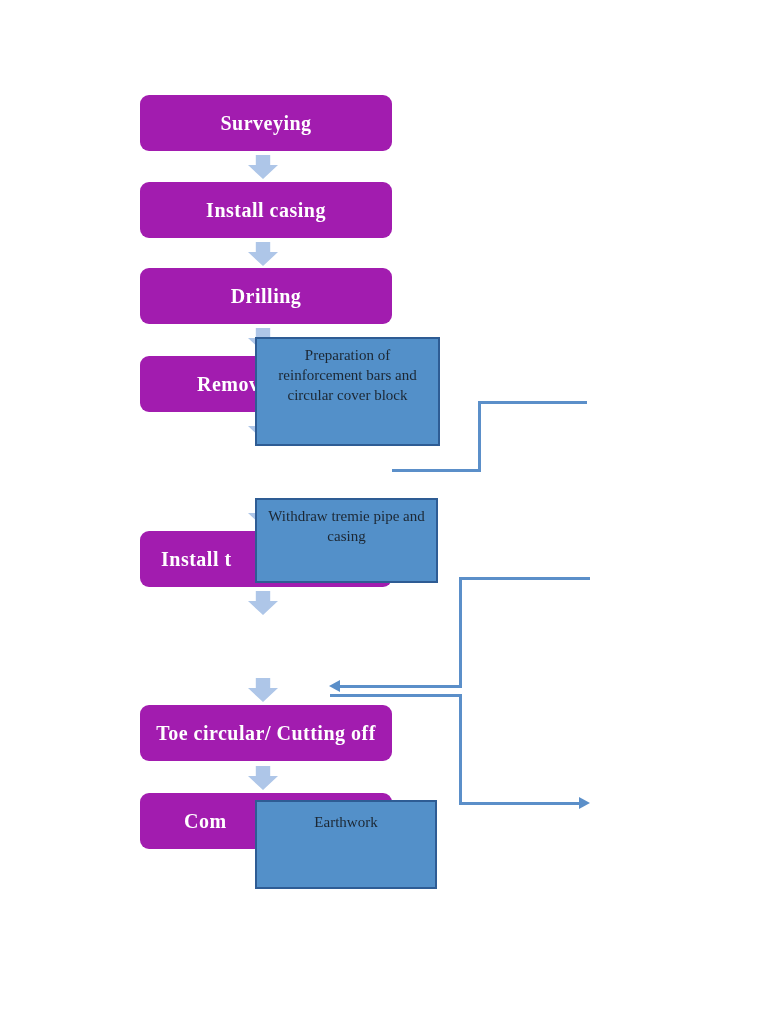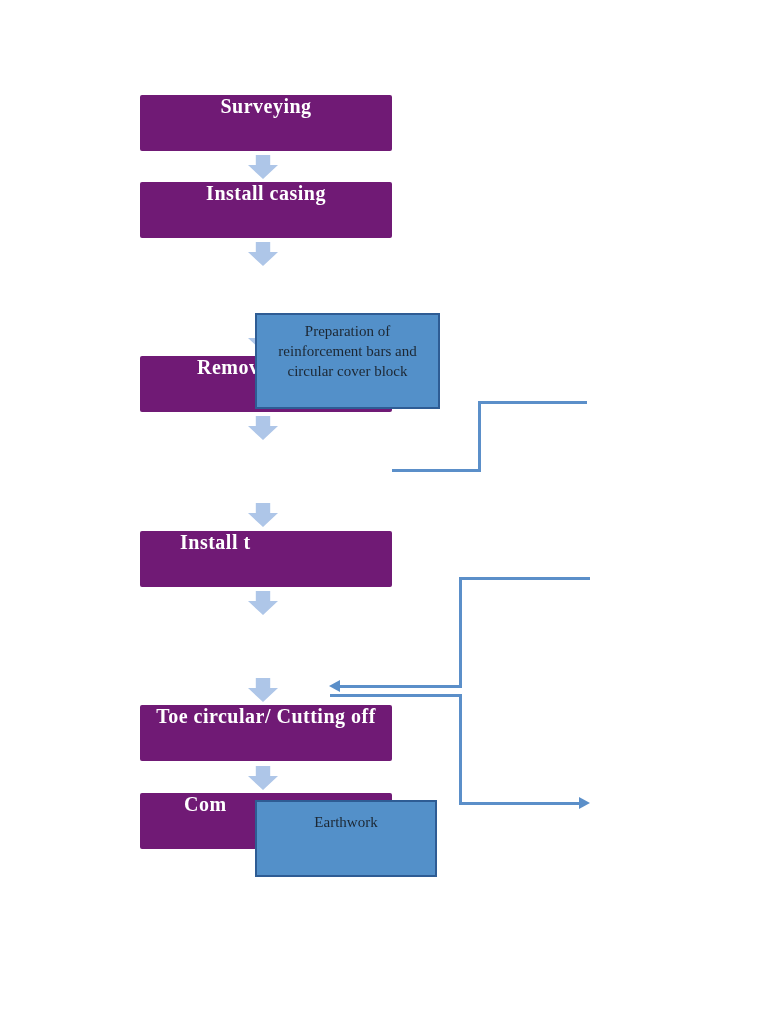--- a/index.html
+++ b/index.html
@@ -3,48 +3,48 @@
 <meta charset="utf-8">
 <style>
   html,body{margin:0;padding:0;background:#ffffff;}
   #page{
     position:relative;width:768px;height:1024px;background:#ffffff;overflow:hidden;
     font-family:"Liberation Serif", serif;
   }
   
   .step{
     position:absolute;left:140px;width:252px;height:56px;
-    background:#701a75;border-radius:2px;z-index:1;
+    background:#a21caf;border-radius:9px;z-index:1;
     color:#ffffff;font-weight:bold;font-size:20px;letter-spacing:.5px;
-    display:flex;align-items:flex-start;justify-content:center;white-space:nowrap;
+    display:flex;align-items:center;justify-content:center;white-space:nowrap;
   }
   .step.frag{justify-content:flex-start;}
   #step1{top:95px}#step2{top:182px}#step3{top:268px}
   #step4{top:356px}#step5{top:443px}#step6{top:531px}
   #step7{top:618px}#step8{top:705px}#step9{top:793px}
   #step4 span{padding-left:57px}
-  #step6 span{padding-left:40px}
+  #step6 span{padding-left:21px}
   #step9 span{padding-left:44px}
   
   .darrow{
     position:absolute;left:248px;width:30px;height:24px;background:#aec6e8;z-index:1;
     clip-path:polygon(26% 0,74% 0,74% 42%,100% 42%,50% 100%,0 42%,26% 42%);
   }
   #da1{top:155px}#da2{top:242px}#da3{top:328px}#da4{top:416px}
   #da5{top:503px}#da6{top:591px}#da7{top:678px}#da8{top:766px}
   
   .callout{
     position:absolute;left:255px;width:185px;z-index:3;
     background:#5390c9;border:2px solid #2e5c94;box-sizing:border-box;
     color:#1c2733;font-size:15px;line-height:20px;text-align:center;
     padding:6px 4px 0 4px;
   }
-  #co1{top:313px;height:96px}
+  #co1{top:337px;height:109px}
   #co2{top:498px;height:85px;width:183px}
-  #co3{top:800px;height:77px;width:182px;padding-top:10px}
+  #co3{top:800px;height:89px;width:182px;padding-top:10px}
   
   .line{position:absolute;background:#5b8fc9;z-index:2;}
   .ah{position:absolute;width:0;height:0;z-index:2;}
   .ah-left{border-top:6px solid transparent;border-bottom:6px solid transparent;border-right:11px solid #5b8fc9;}
   .ah-right{border-top:6px solid transparent;border-bottom:6px solid transparent;border-left:11px solid #5b8fc9;}
   
   #c1a{left:392px;top:469px;width:89px;height:3px}
   #c1b{left:478px;top:401px;width:3px;height:71px}
   #c1c{left:478px;top:401px;width:109px;height:3px}
   
@@ -61,20 +61,23 @@
 </head>
 <body>
 
 <div id="page">
 
   <div class="step" id="step1">
       <span>Surveying</span>
     </div>
   <div class="step" id="step2">
       <span>Install casing</span>
+    </div>
+  <div class="step" id="step3">
+      <span>Drilling</span>
     </div>
   <div class="step frag" id="step4">
       <span>Remov</span>
     </div>
   <div class="step frag" id="step6">
       <span>Install t</span>
     </div>
   <div class="step" id="step8">
       <span>Toe circular/ Cutting off</span>
     </div>
@@ -99,15 +102,16 @@
   <div class="line" id="c2b"></div>
   <div class="line" id="c2c"></div>
   <div class="ah ah-left" id="c2h"></div>
 
   <div class="line" id="c3a"></div>
   <div class="line" id="c3b"></div>
   <div class="line" id="c3c"></div>
   <div class="ah ah-right" id="c3h"></div>
 
   <div class="callout" id="co1"><span>Preparation of reinforcement bars and circular cover block</span></div>
+  <div class="callout" id="co2"><span>Withdraw tremie pipe and casing</span></div>
   <div class="callout" id="co3"><span>Earthwork</span></div>
 
 </div>
 
 </body></html>

